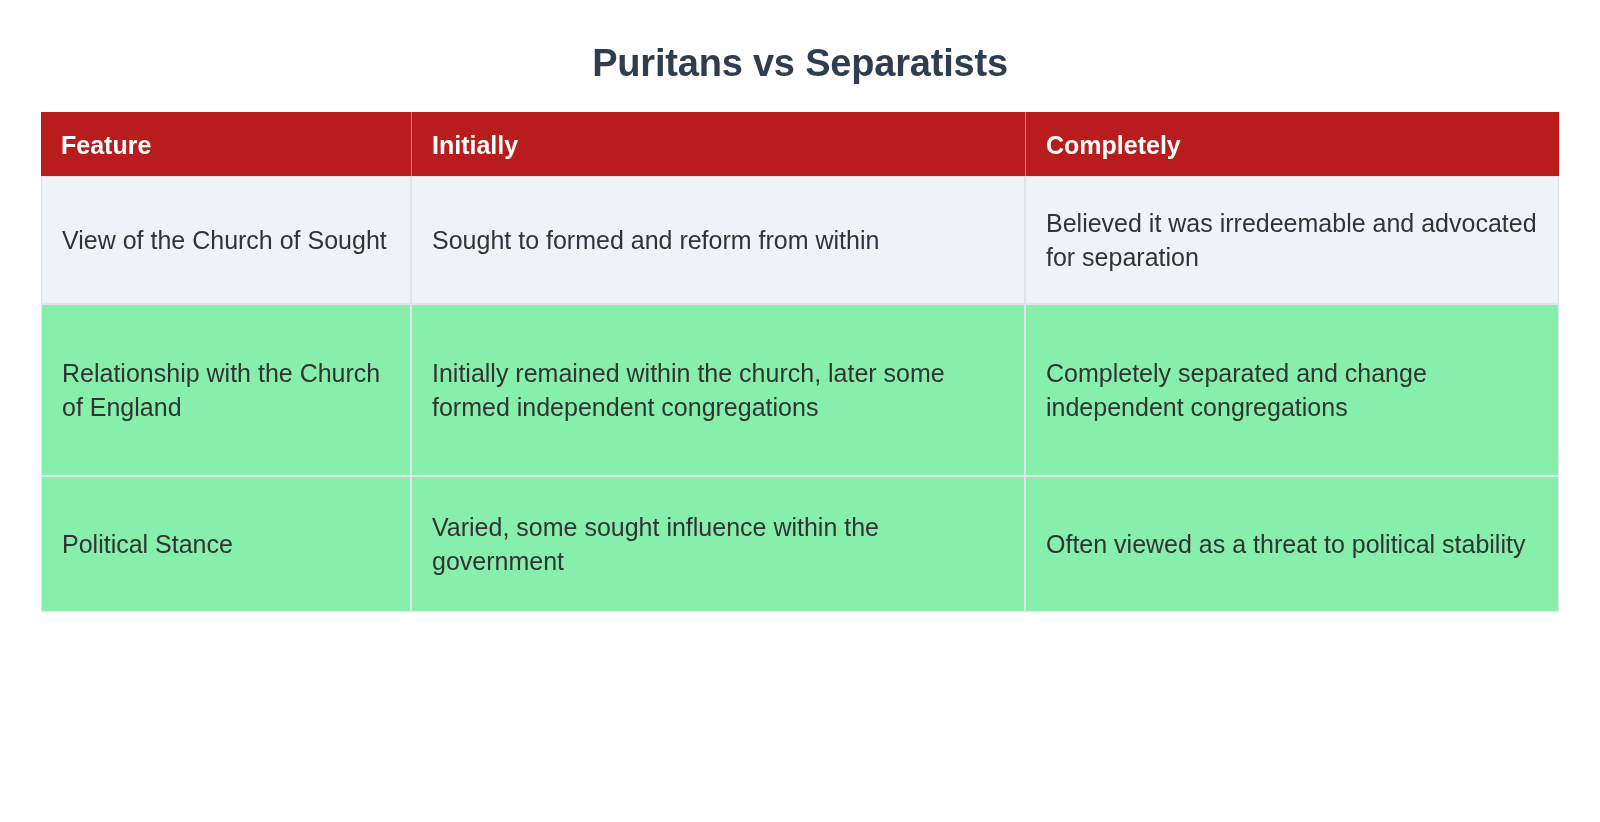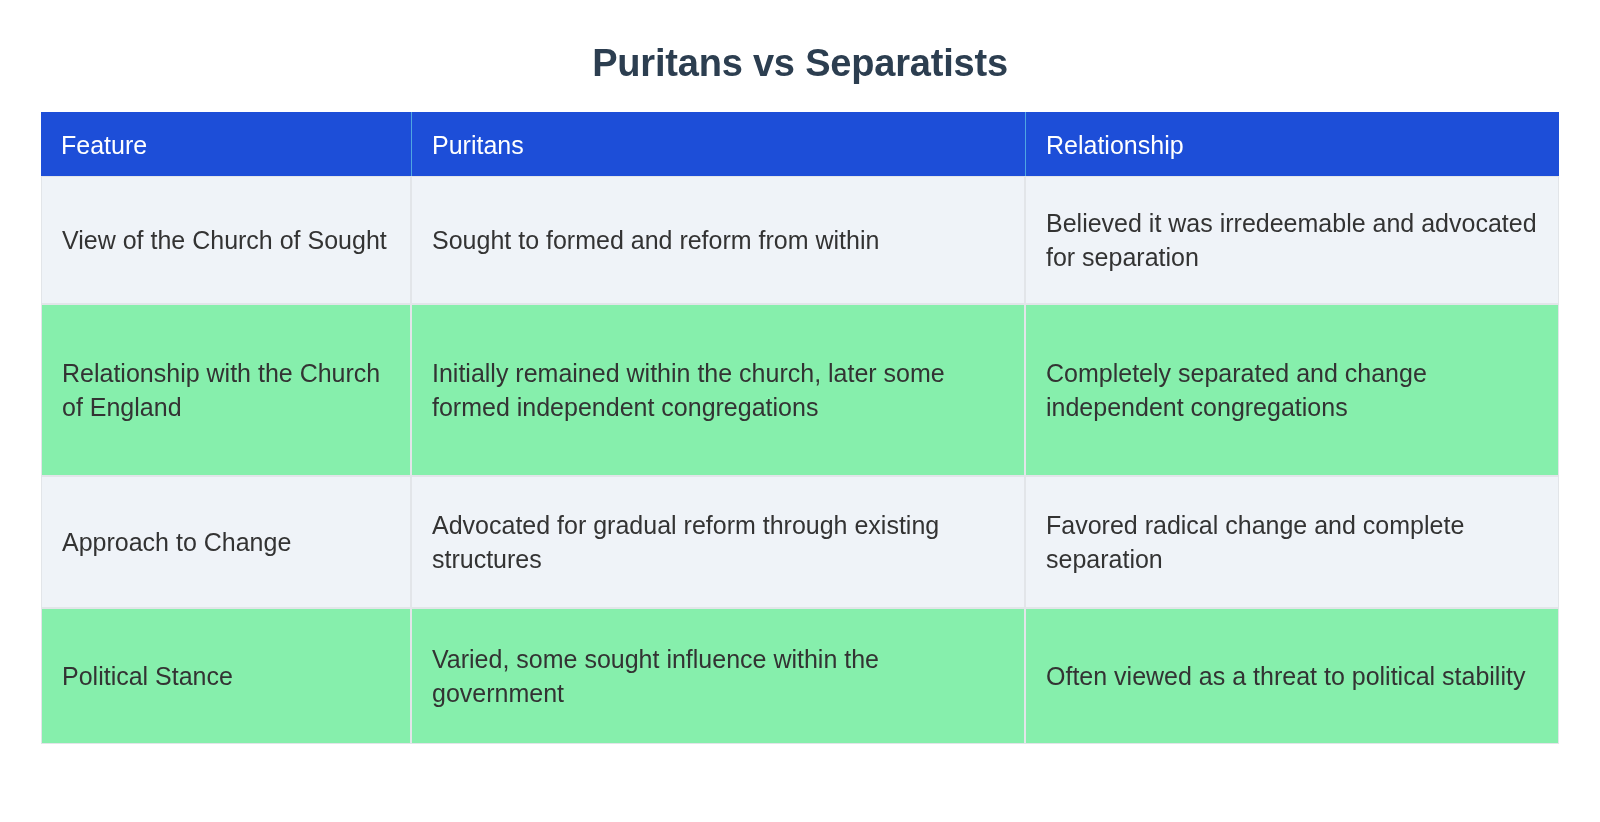--- a/index.html
+++ b/index.html
@@ -44,25 +44,25 @@
     border-collapse: separate;
     border-spacing: 0;
     table-layout: fixed;
   }
 
   table.compare col.c1 { width: 370px; }
   table.compare col.c2 { width: 614px; }
   table.compare col.c3 { width: 534px; }
 
   thead th {
-    background: #1d4ed8;
+    background: #b91c1c;
     color: #ffffff;
     font-size: 25px;
     line-height: 30px;
-    font-weight: normal;
+    font-weight: bold;
     text-align: left;
     vertical-align: bottom;
     padding: 18px 20px 16px 20px;
     height: 54px;
     box-sizing: border-box;
     border: none;
     border-left: 1px solid #4ea6e2;
   }
   thead th.first-col {
     border-left: none;
@@ -102,43 +102,38 @@
   <div class="table-wrap">
     <table class="compare">
       <colgroup>
         <col class="c1">
         <col class="c2">
         <col class="c3">
       </colgroup>
       <thead>
         <tr>
           <th class="first-col">Feature</th>
-          <th>Puritans</th>
-          <th>Relationship</th>
+          <th>Initially</th>
+          <th>Completely</th>
         </tr>
       </thead>
       <tbody>
 
         <tr class="even-row r0">
           <td>View of the Church of Sought</td>
           <td>Sought to formed and reform from within</td>
           <td>Believed it was irredeemable and advocated for separation</td>
         </tr>
 
         <tr class="odd-row r1">
           <td>Relationship with the Church of England</td>
           <td>Initially remained within the church, later some formed independent congregations</td>
           <td>Completely separated and change independent congregations</td>
         </tr>
 
-        <tr class="even-row r2">
-          <td>Approach to Change</td>
-          <td>Advocated for gradual reform through existing structures</td>
-          <td>Favored radical change and complete separation</td>
-        </tr>
 
         <tr class="odd-row r3">
           <td>Political Stance</td>
           <td>Varied, some sought influence within the government</td>
           <td>Often viewed as a threat to political stability</td>
         </tr>
 
       </tbody>
     </table>
   </div>

